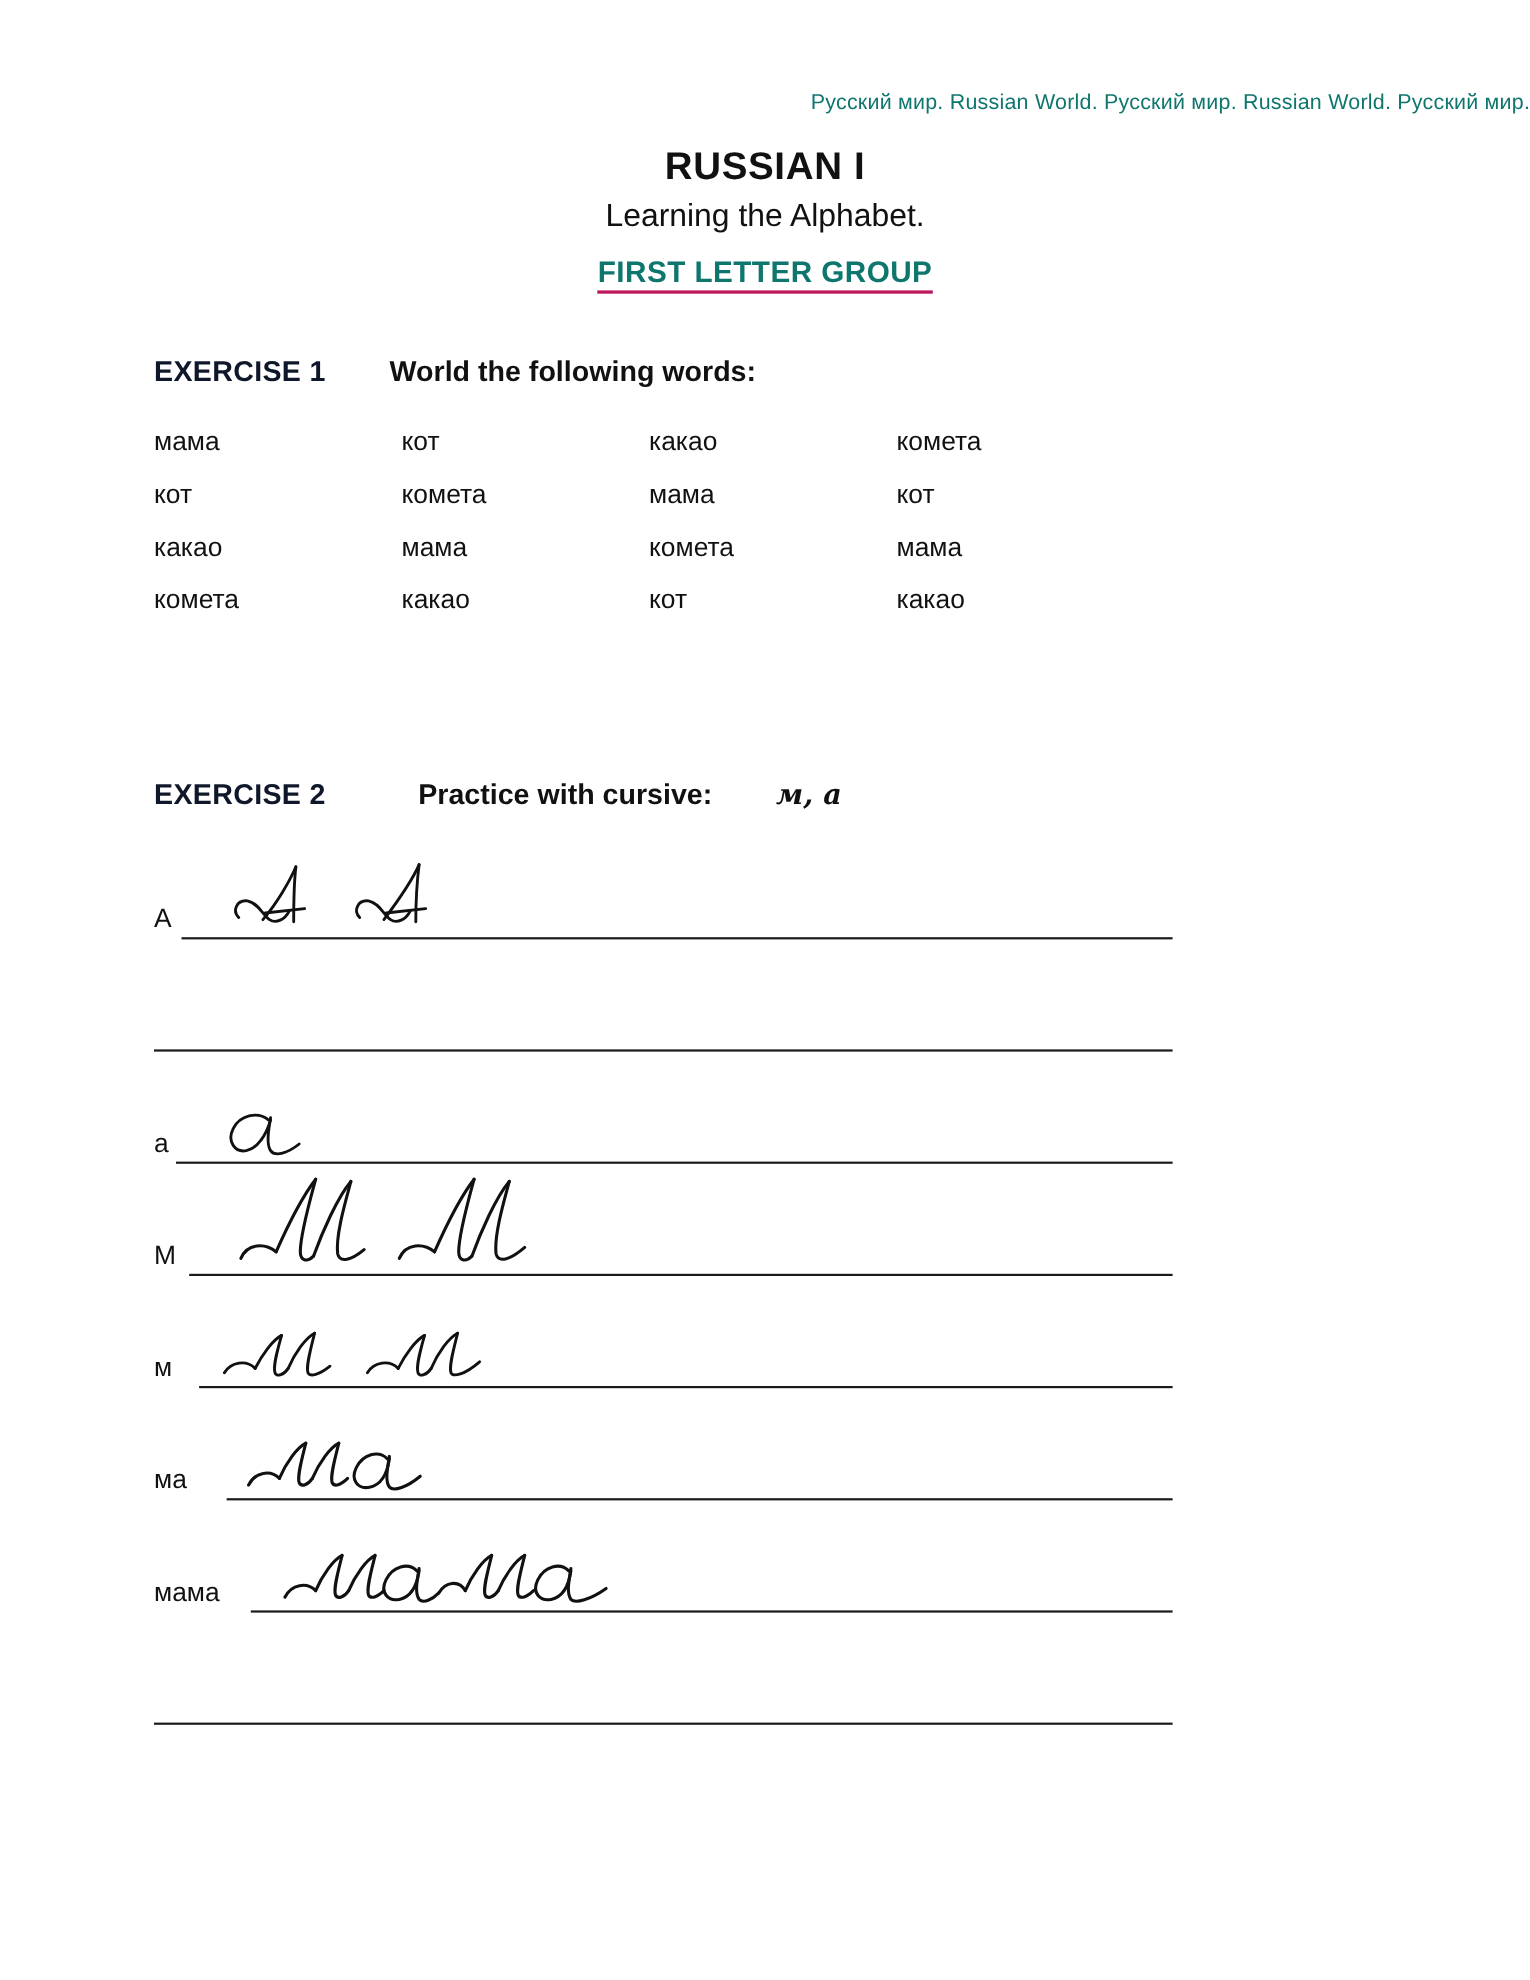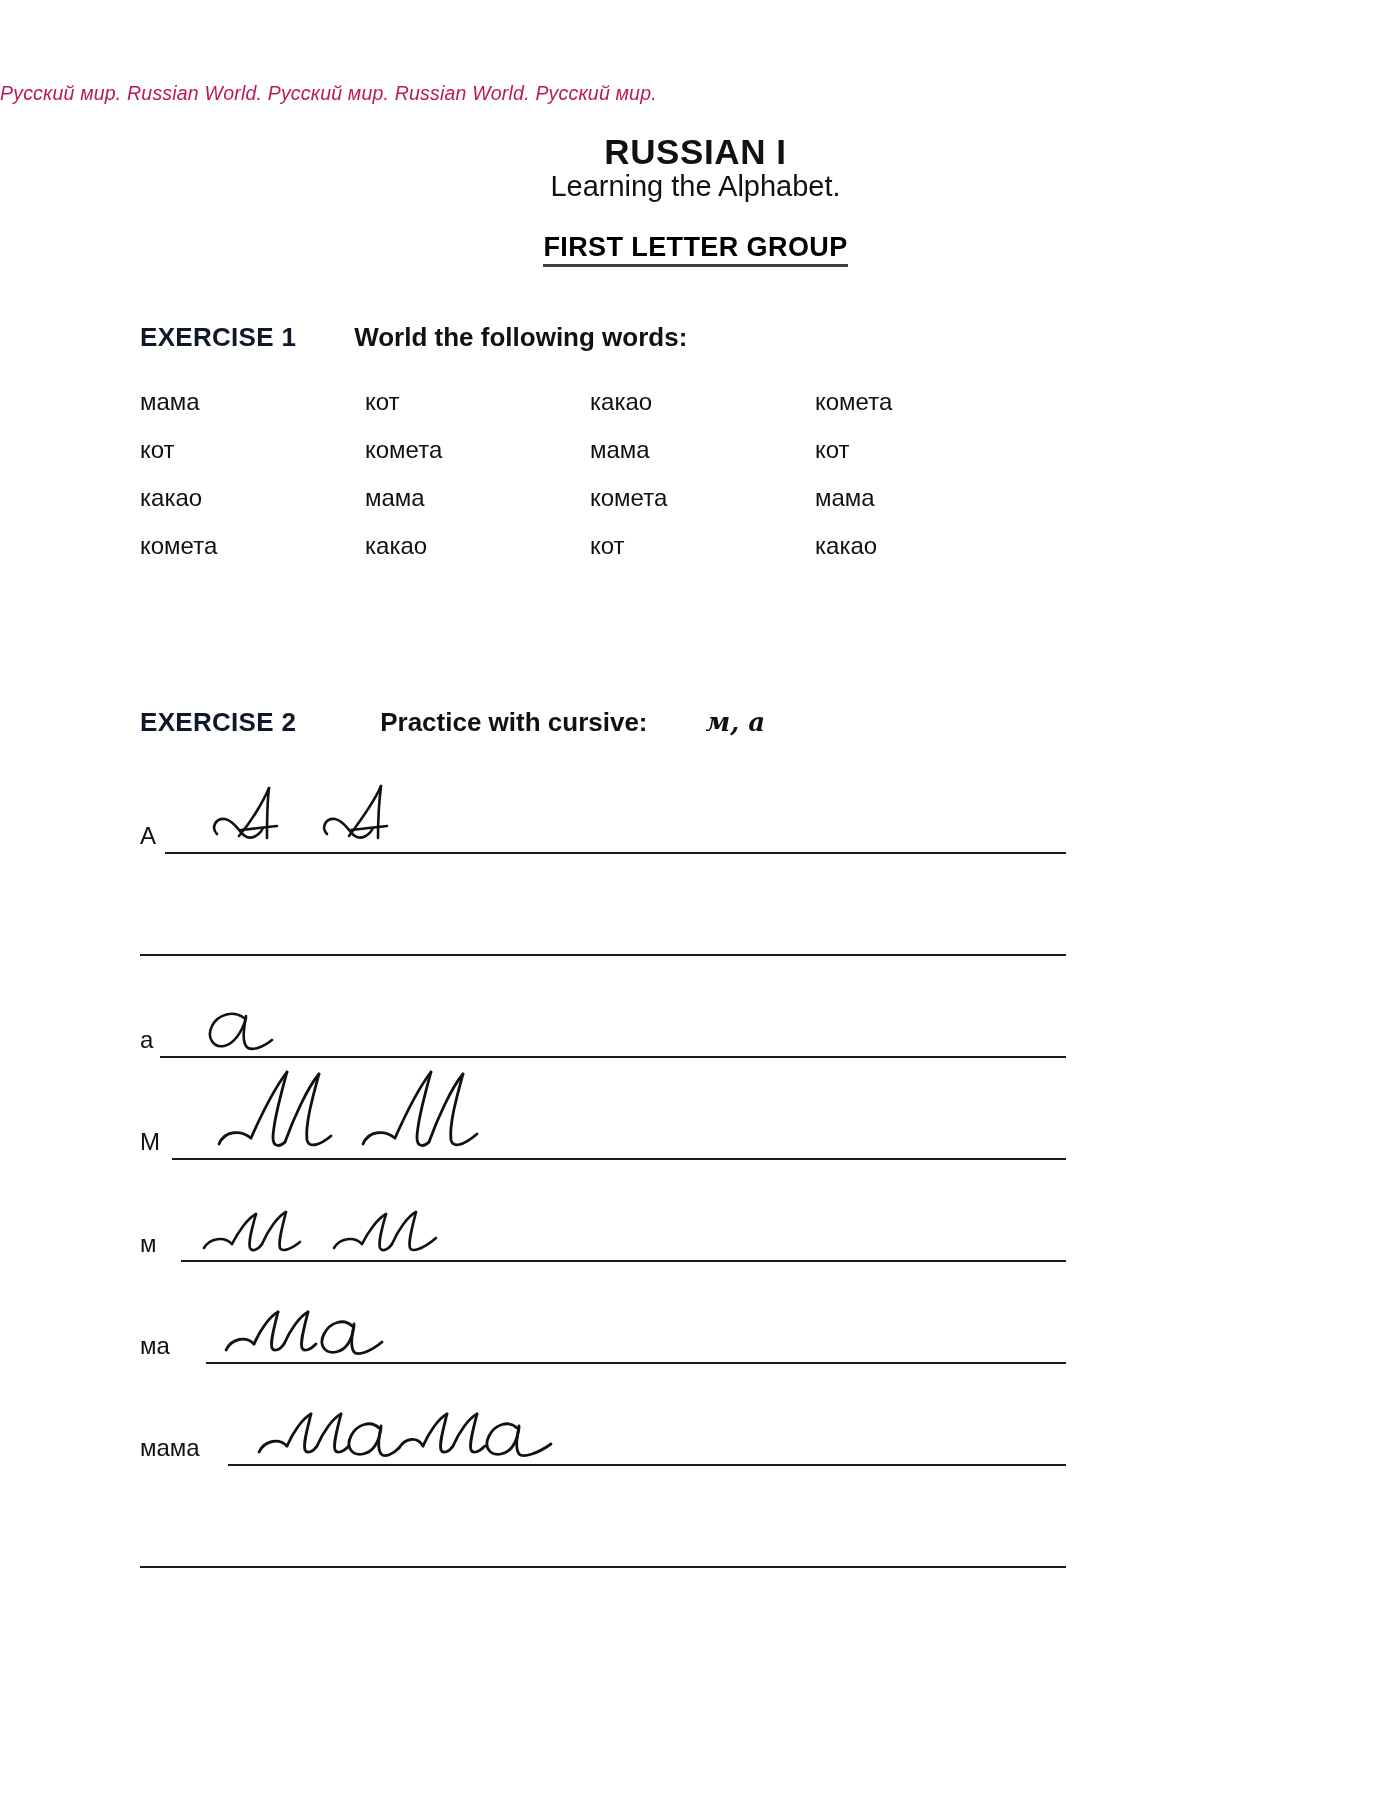--- a/index.html
+++ b/index.html
@@ -21,64 +21,63 @@
     background: #ffffff;
     overflow: hidden;
   }
 
   
   .running-header {
     position: absolute;
     top: 82px;
     left: 0;
     width: 100%;
-    text-align: left;
-    font-style: italic;
+    text-align: right;
     font-size: 19.5px;
     letter-spacing: 0.2px;
-    color: #be185d;
+    color: #0f766e;
     white-space: nowrap;
   }
 
   
   .doc-title {
     position: absolute;
     top: 132px;
     left: 0;
     width: 100%;
     text-align: center;
     font-size: 35px;
     font-weight: bold;
     letter-spacing: 0.6px;
     color: #111;
   }
   .doc-subtitle {
     position: absolute;
-    top: 170px;
+    top: 180px;
     left: 0;
     width: 100%;
     text-align: center;
     font-size: 29px;
     font-weight: normal;
     color: #111;
   }
   .group-heading {
     position: absolute;
     top: 232px;
     left: 0;
     width: 100%;
     text-align: center;
   }
   .group-heading span {
     font-size: 27px;
     font-weight: bold;
     letter-spacing: 0.4px;
-    border-bottom: 3px solid #404040;
+    border-bottom: 3px solid #be185d;
     padding-bottom: 2px;
-    color: #000000;
+    color: #0f766e;
   }
 
   
   .ex1-head {
     position: absolute;
     top: 322px;
     left: 140px;
     width: 1000px;
     display: flex;
     align-items: baseline;

